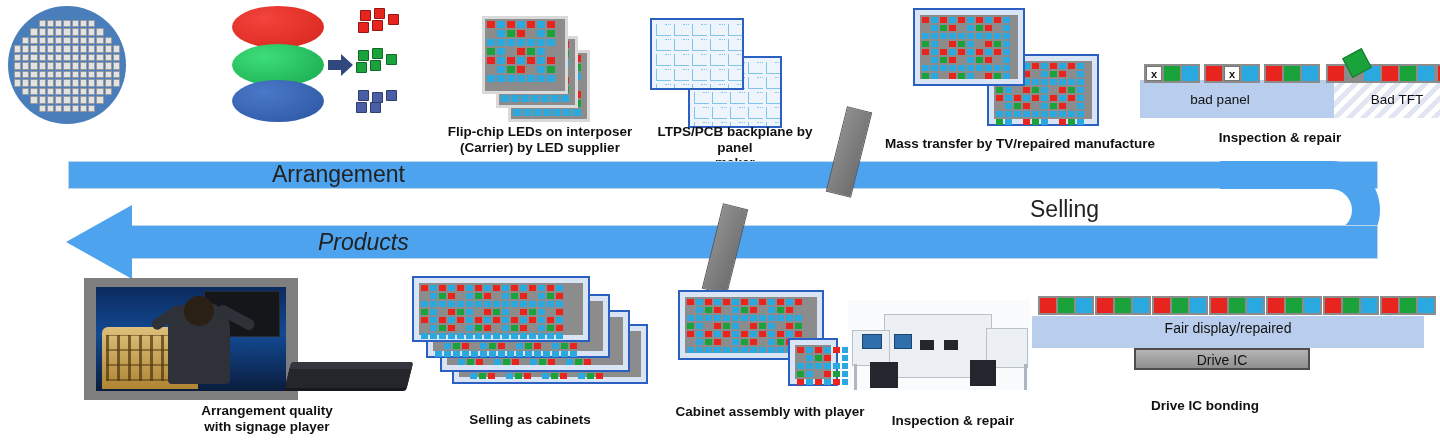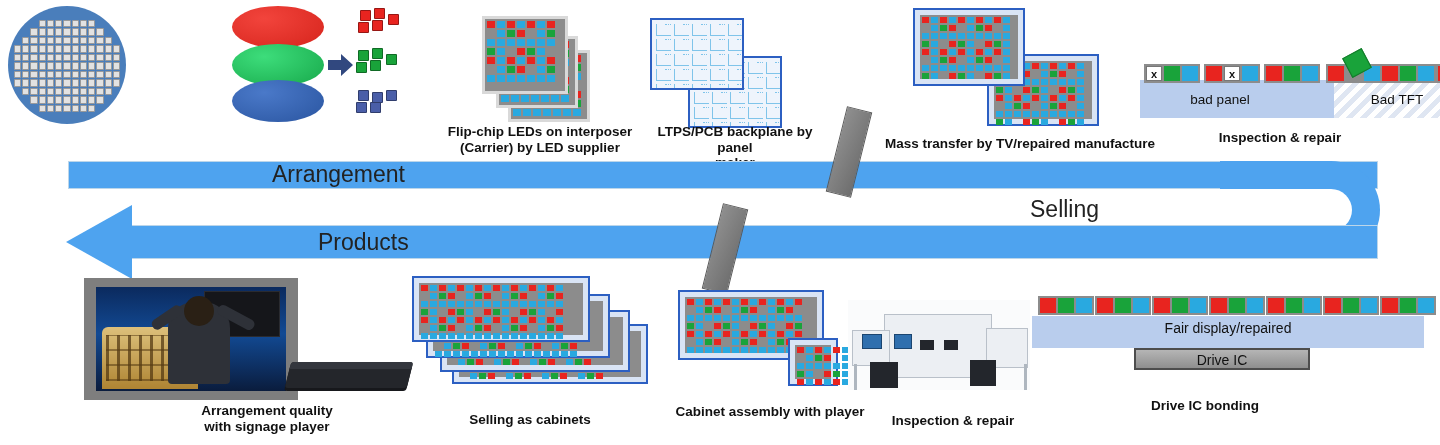--- a/index.html
+++ b/index.html
@@ -680,21 +680,21 @@
   </div>
   <div class="cap" style="left:1160px;top:130px;width:240px;">Inspection &amp; repair</div>
 
   <div class="band band-top"></div>
   <div class="uturn"></div>
   <div class="band band-bot"></div>
   <div class="arrowhead"></div>
 
   <div class="flowlabel" style="left:272px;top:161px;">Arrangement</div>
   <div class="flowlabel" style="left:1030px;top:196px;">Selling</div>
-  <div class="flowlabel" style="left:318px;top:229px;">Products</div>
+  <div class="flowlabel" style="left:318px;top:229px;font-style:italic;">Products</div>
 
   <div class="gbar" style="left:836px;top:108px;width:24px;height:86px;transform:rotate(14deg);"></div>
   <div class="gbar" style="left:712px;top:205px;width:24px;height:86px;transform:rotate(14deg);"></div>
 
   <div class="photo tvphoto" style="left:84px;top:278px;width:214px;height:122px;">
     <div class="tvscreen">
       <div class="colos"></div>
       <div class="tvdark"></div>
     </div>
     <div class="person"></div>

